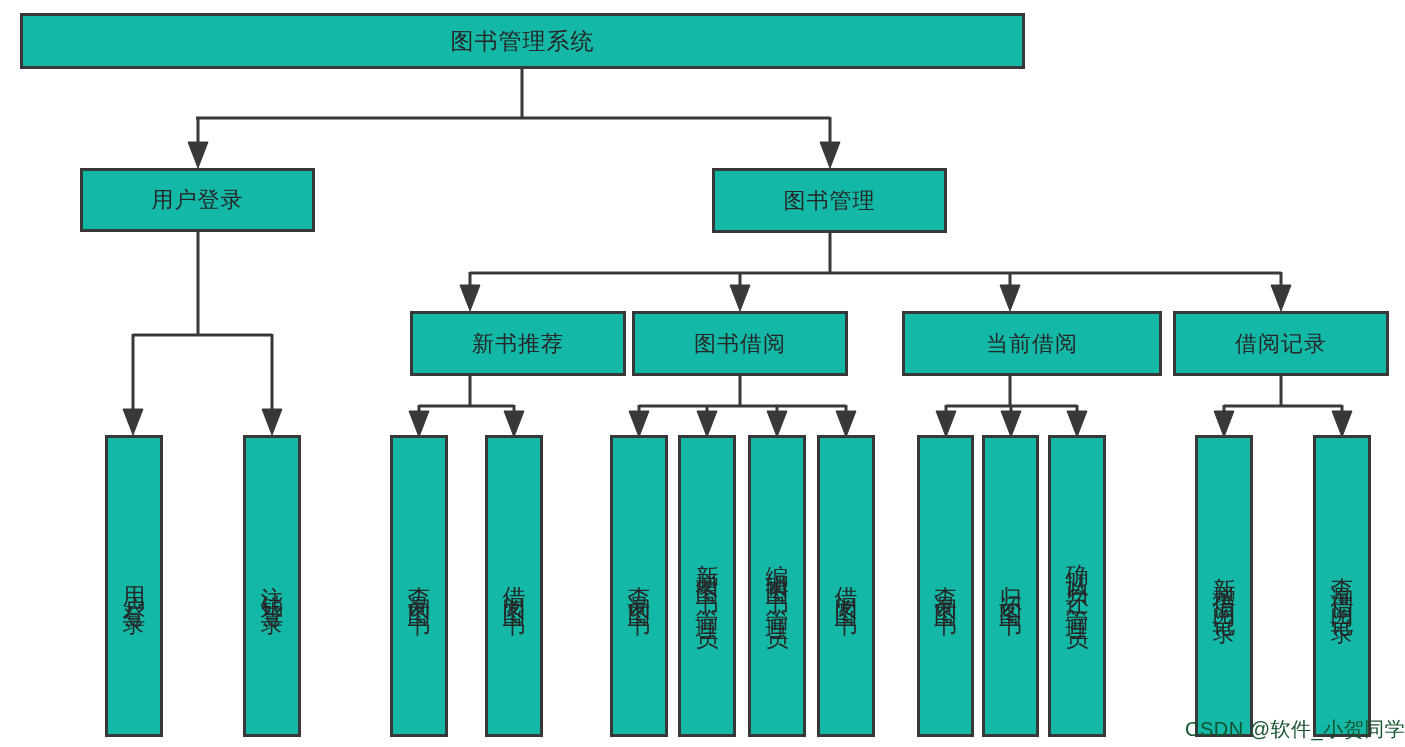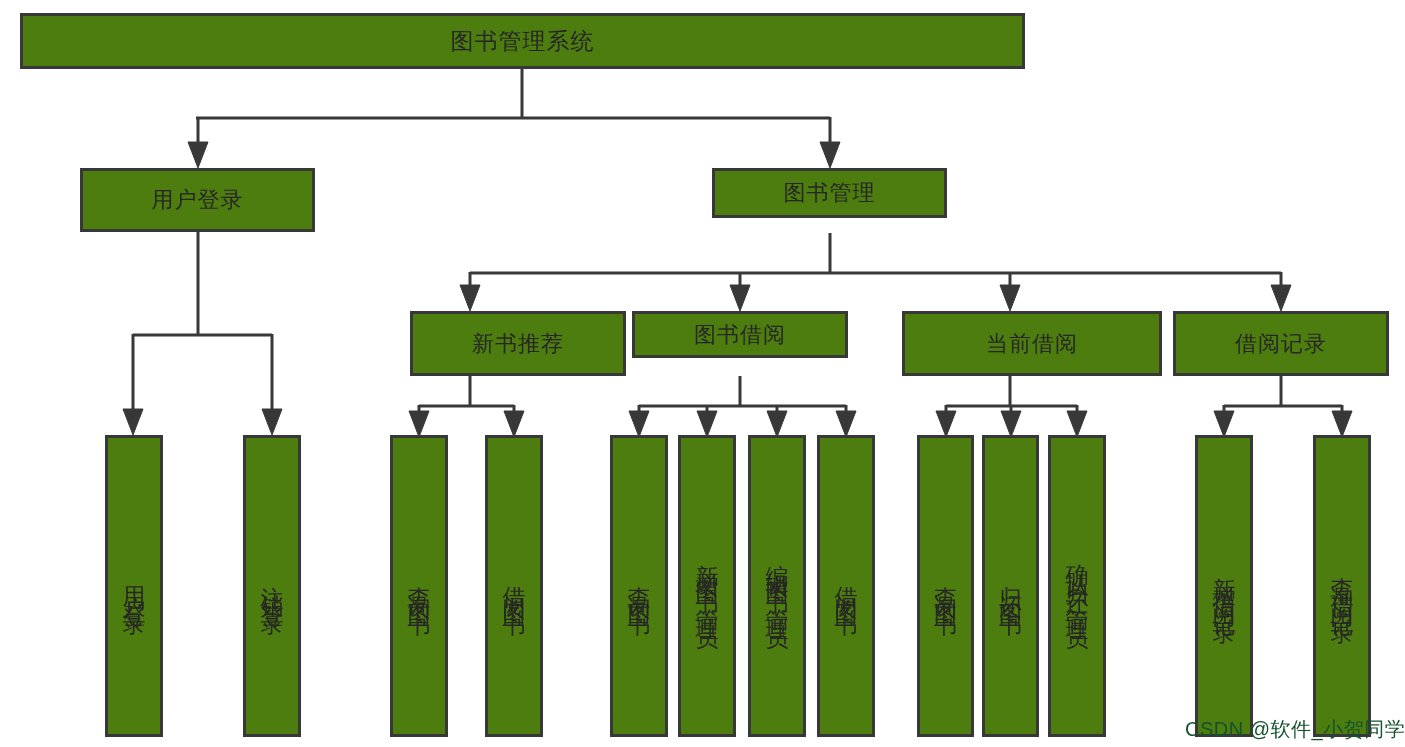--- a/index.html
+++ b/index.html
@@ -15,21 +15,21 @@
     position: absolute;
     left: 0; top: 0;
     width: 1405px; height: 747px;
   }
   #connectors line { stroke: #383838; stroke-width: 3; }
   #connectors polygon { fill: #383838; stroke: #383838; stroke-width: 1; }
   .box {
     position: absolute;
     box-sizing: border-box;
     border: 3px solid #383838;
-    background: #4d7c0f;
+    background: #14b8a6;
     display: flex;
     align-items: center;
     justify-content: center;
     color: #262626;
     font-size: 22px;
     letter-spacing: 1px;
     line-height: 1;
   }
   .box.root { font-size: 23px; }
   .box.leaf { font-size: 23px; }
@@ -128,24 +128,24 @@
       <line x1="1224" y1="405" x2="1224" y2="425"></line>
       <polygon points="1224,437 1214,411 1234,411"></polygon>
       <line x1="1342" y1="405" x2="1342" y2="425"></line>
       <polygon points="1342,437 1332,411 1352,411"></polygon>
     </g>
   </svg>
 
   <div class="box root" style="left:20px; top:13px; width:1005px; height:56px;">图书管理系统</div>
 
   <div class="box" style="left:80px; top:168px; width:235px; height:64px;">用户登录</div>
-  <div class="box" style="left:712px; top:168px; width:235px; height:50px;">图书管理</div>
+  <div class="box" style="left:712px; top:168px; width:235px; height:65px;">图书管理</div>
 
   <div class="box" style="left:362px; top:311px; width:216px; height:65px;margin-left:48px;">新书推荐</div>
-  <div class="box" style="left:632px; top:311px; width:216px; height:47px;">图书借阅</div>
+  <div class="box" style="left:632px; top:311px; width:216px; height:65px;">图书借阅</div>
   <div class="box" style="left:902px; top:311px; width:260px; height:65px;">当前借阅</div>
   <div class="box" style="left:1173px; top:311px; width:216px; height:65px;">借阅记录</div>
 
   <div class="box leaf" style="left:105px; top:435px; width:58px; height:302px;">
     <span class="vtext">用户登录</span>
   </div>
   <div class="box leaf" style="left:243px; top:435px; width:58px; height:302px;">
     <span class="vtext">注销登录</span>
   </div>
 

